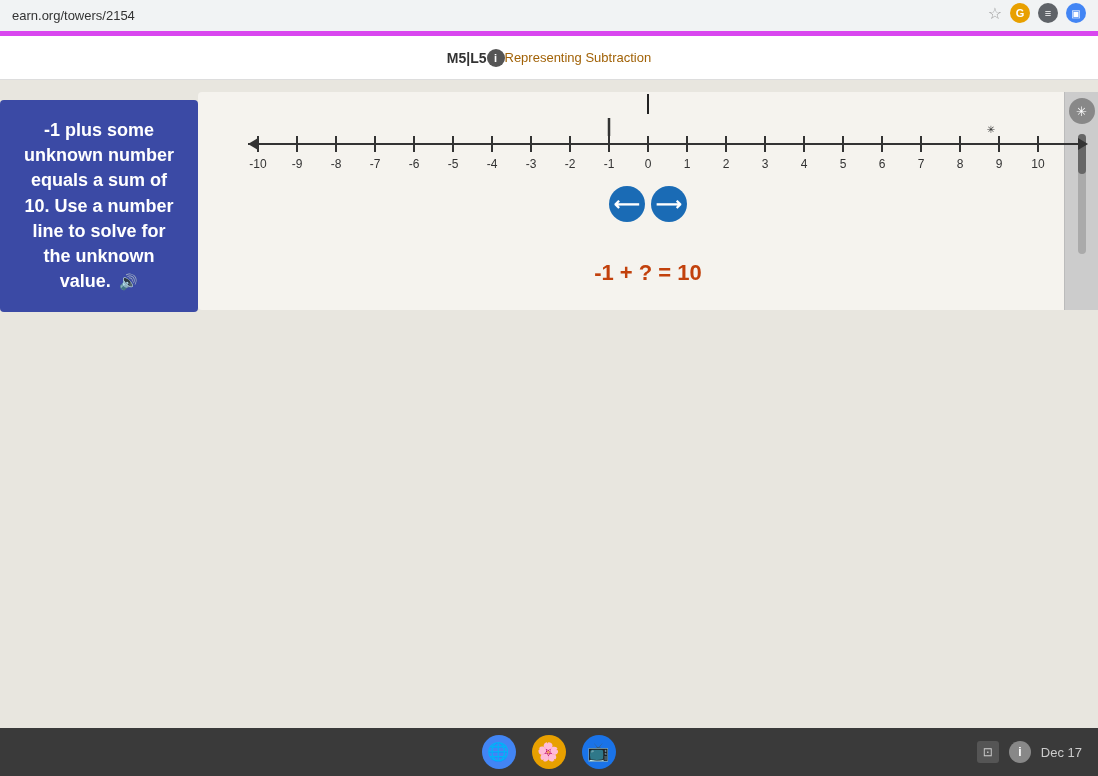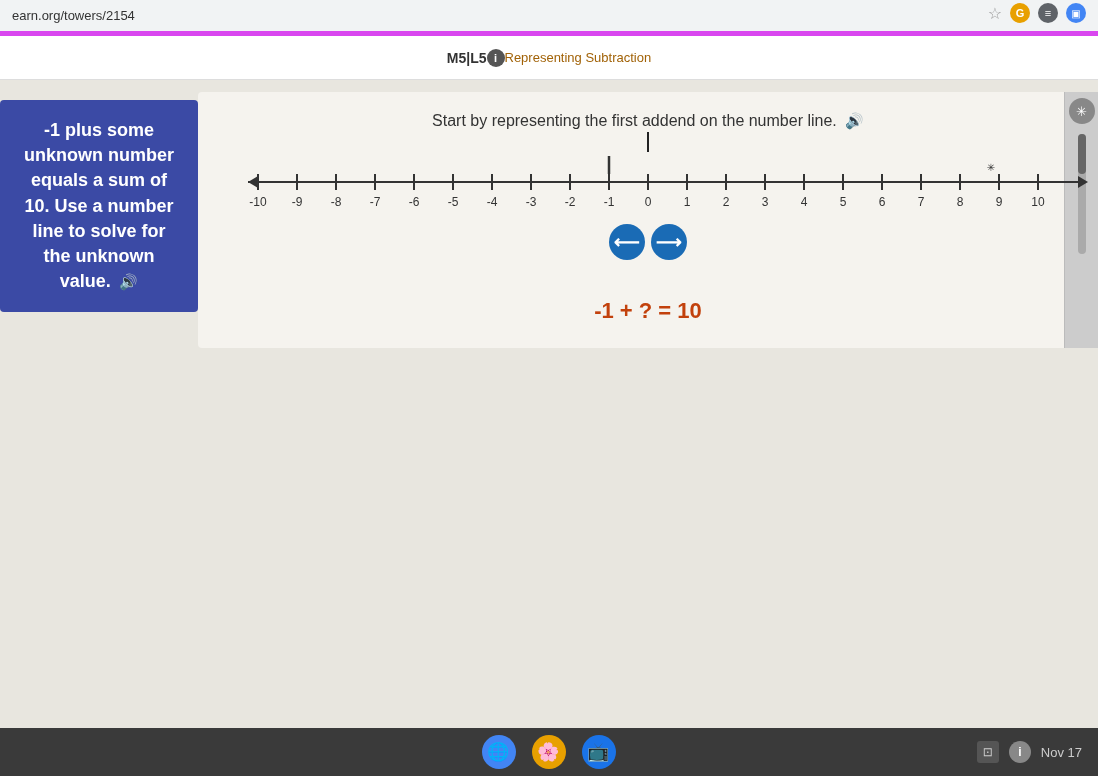--- a/index.html
+++ b/index.html
@@ -330,24 +330,20 @@
 
   <div class="work-area">
 
     <div class="right-sidebar">
       <div class="sidebar-top-icon">✳</div>
       <div class="scroll-track">
         <div class="scroll-thumb"></div>
       </div>
     </div>
 
-    <div class="instruction-text">
-      <span>Start by representing the first addend on the number line.</span>
-      <span class="audio-icon">🔊</span>
-    </div>
 
     <div class="number-line-container">
       <div class="nl-wrapper">
         
         <div class="nl-marker" style="left: calc(50% - 1px);"></div>
 
         <svg class="number-line-svg" viewBox="0 0 860 60" xmlns="http://www.w3.org/2000/svg">
 
           <line x1="10" y1="28" x2="840" y2="28" stroke="#333" stroke-width="2"></line>
 
@@ -435,15 +431,15 @@
   </div>
 </div>
 
 <div class="taskbar">
   <div class="taskbar-icon" style="background:#4285f4;">🌐</div>
   <div class="taskbar-icon" style="background:#e8a000;">🌸</div>
   <div class="taskbar-icon" style="background:#1a73e8;">📺</div>
   <div class="taskbar-right">
     <div class="taskbar-right-icon">⊡</div>
     <div class="taskbar-right-icon" style="border-radius:50%;background:#888;color:#fff;font-weight:bold;">i</div>
-    <span>Nov 17</span>
+    <span>Dec 17</span>
   </div>
 </div>
 
 </body></html>

